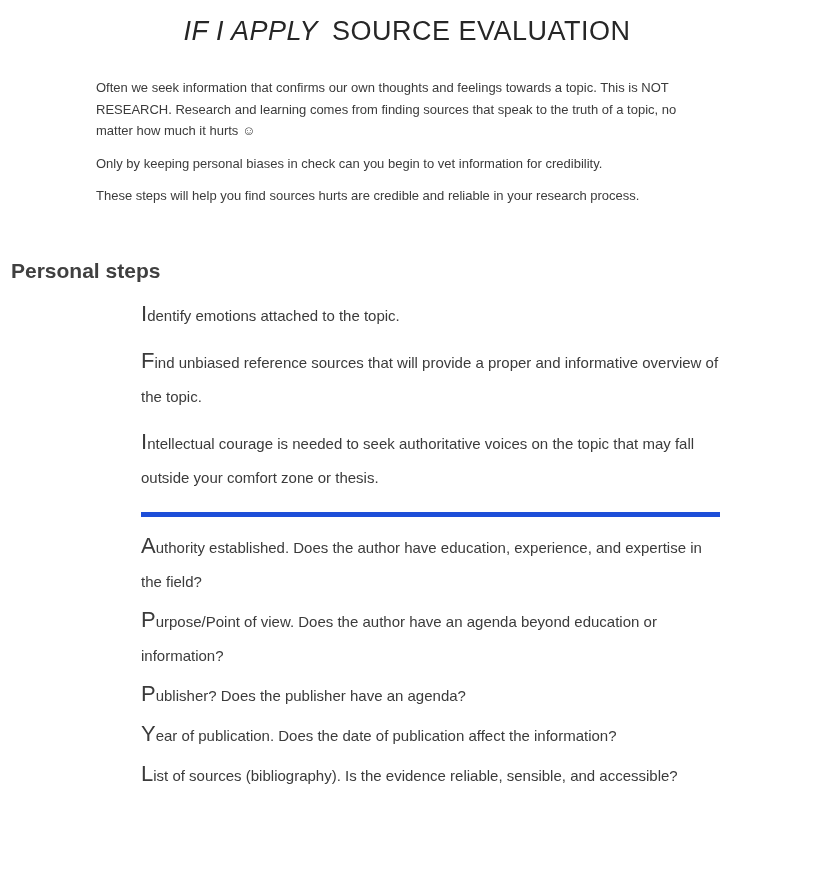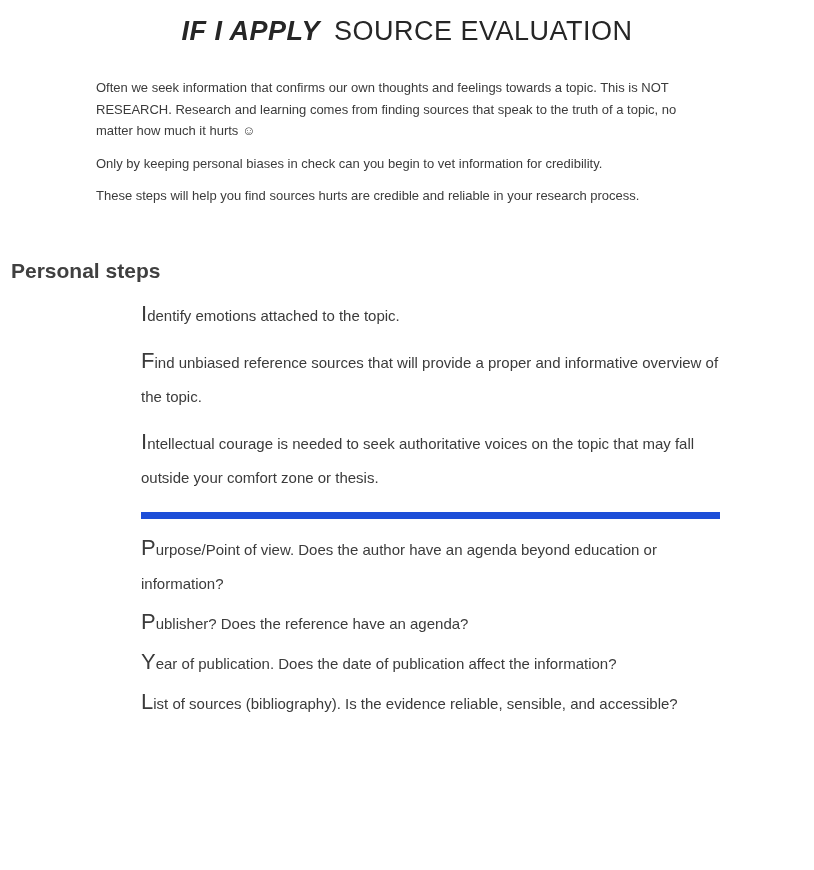--- a/index.html
+++ b/index.html
@@ -18,21 +18,21 @@
   .doc-title {
     margin-top: 16px;
     text-align: center;
     font-size: 27px;
     color: #262626;
     letter-spacing: 0.5px;
     white-space: nowrap;
   }
   .doc-title .acronym {
     font-style: italic;
-    font-weight: 700;
+    font-weight: 400;
     margin-right: 14px;
   }
   .doc-title .subtitle {
     font-weight: 400;
   }
   .intro {
     margin: 30px 100px 0 96px;
     color: #3b3b3b;
     font-size: 13px;
     line-height: 21.5px;
@@ -53,21 +53,21 @@
     margin-top: 26px;
   }
   .steps {
     margin-left: 141px;
     width: 579px;
     color: #3b3b3b;
     font-size: 15px;
   }
   .steps-personal {
     margin-top: 14px;
-    border-bottom: 7px solid #1d4ed8;
+    border-bottom: 5px solid #1d4ed8;
     padding-bottom: 6px;
   }
   .steps-source {
     margin-top: 12px;
   }
   .step {
     line-height: 34px;
     margin: 0 0 11px 0;
   }
   .steps-source .step {
@@ -95,19 +95,20 @@
   <h2 class="section-heading heading-personal">Personal steps</h2>
 
   <div class="steps steps-personal">
     <p class="step"><span class="initial">I</span><span>dentify emotions attached to the topic.</span></p>
     <p class="step"><span class="initial">F</span><span>ind unbiased reference sources that will provide a proper and informative overview of the topic.</span></p>
     <p class="step"><span class="initial">I</span><span>ntellectual courage is needed to seek authoritative voices on the topic that may fall outside your comfort zone or thesis.</span></p>
   </div>
 
 
   <div class="steps steps-source">
+    <p class="step"><span class="initial">A</span><span>uthority established. Does the author have education, experience, and expertise in the field?</span></p>
     <p class="step"><span class="initial">P</span><span>urpose/Point of view. Does the author have an agenda beyond education or information?</span></p>
-    <p class="step"><span class="initial">P</span><span>ublisher? Does the reference have an agenda?</span></p>
+    <p class="step"><span class="initial">P</span><span>ublisher? Does the publisher have an agenda?</span></p>
     <p class="step"><span class="initial">Y</span><span>ear of publication. Does the date of publication affect the information?</span></p>
     <p class="step"><span class="initial">L</span><span>ist of sources (bibliography). Is the evidence reliable, sensible, and accessible?</span></p>
   </div>
 
 </div>
 
 </body></html>

